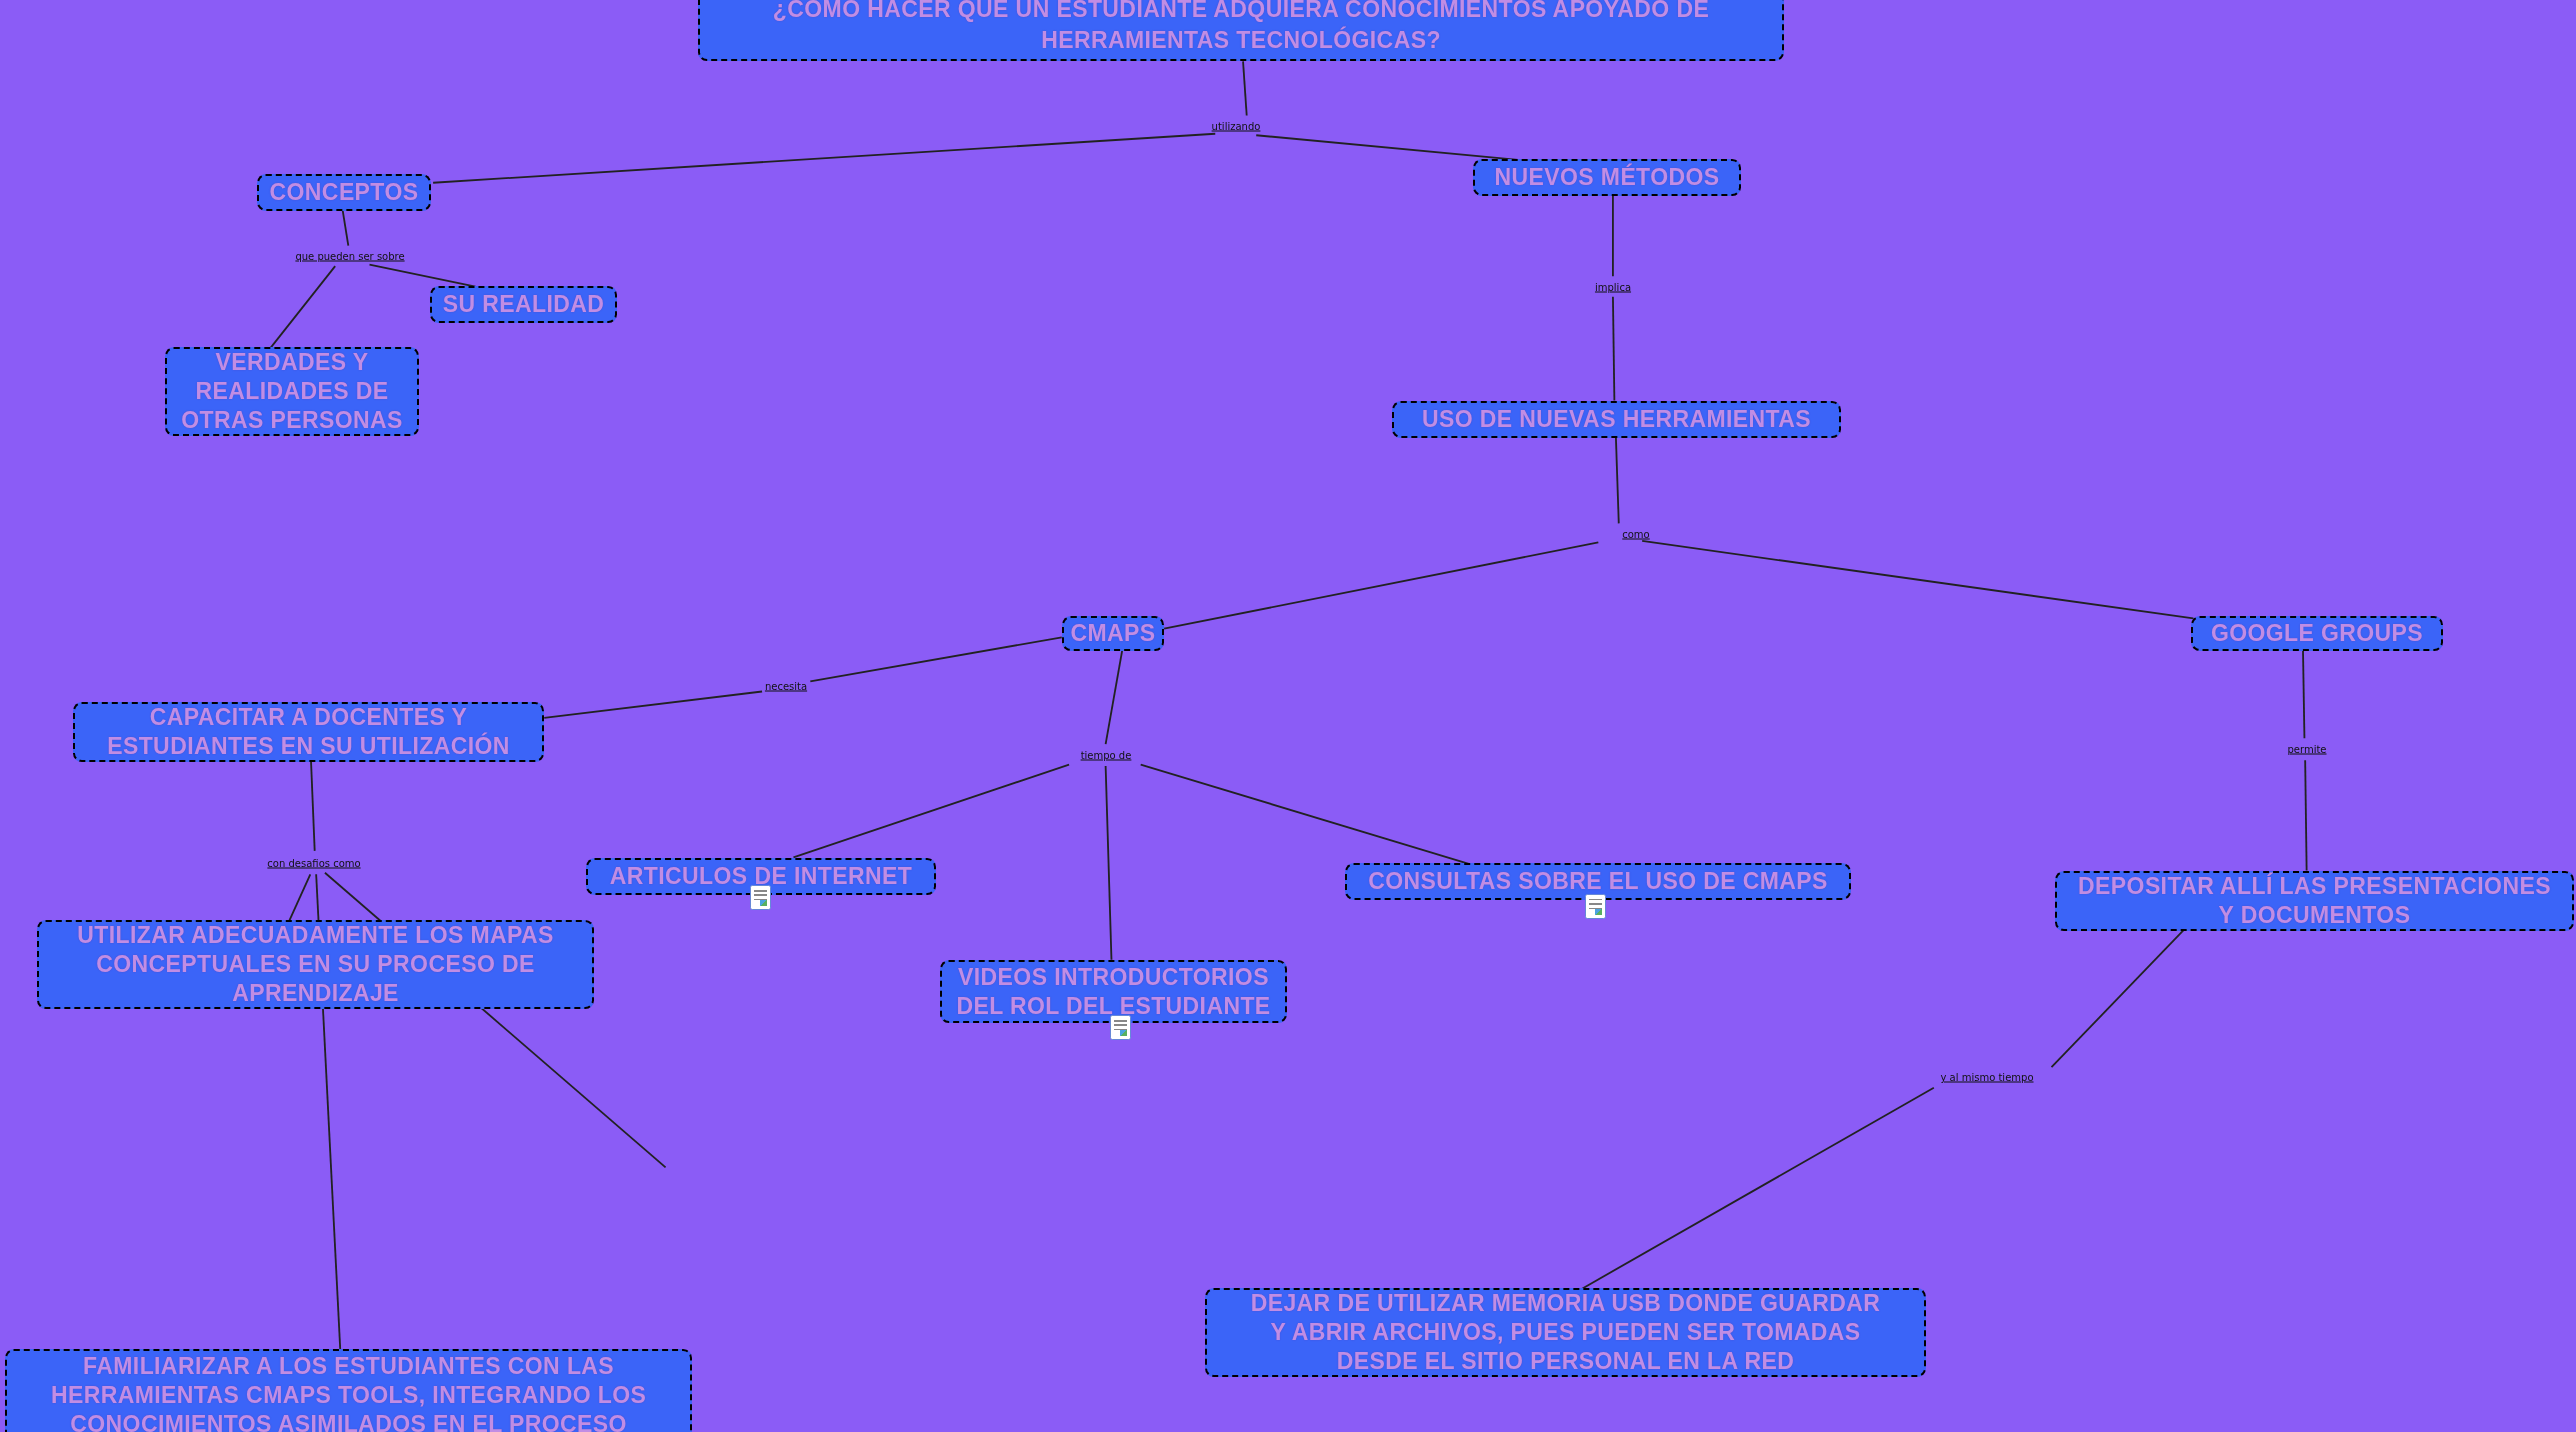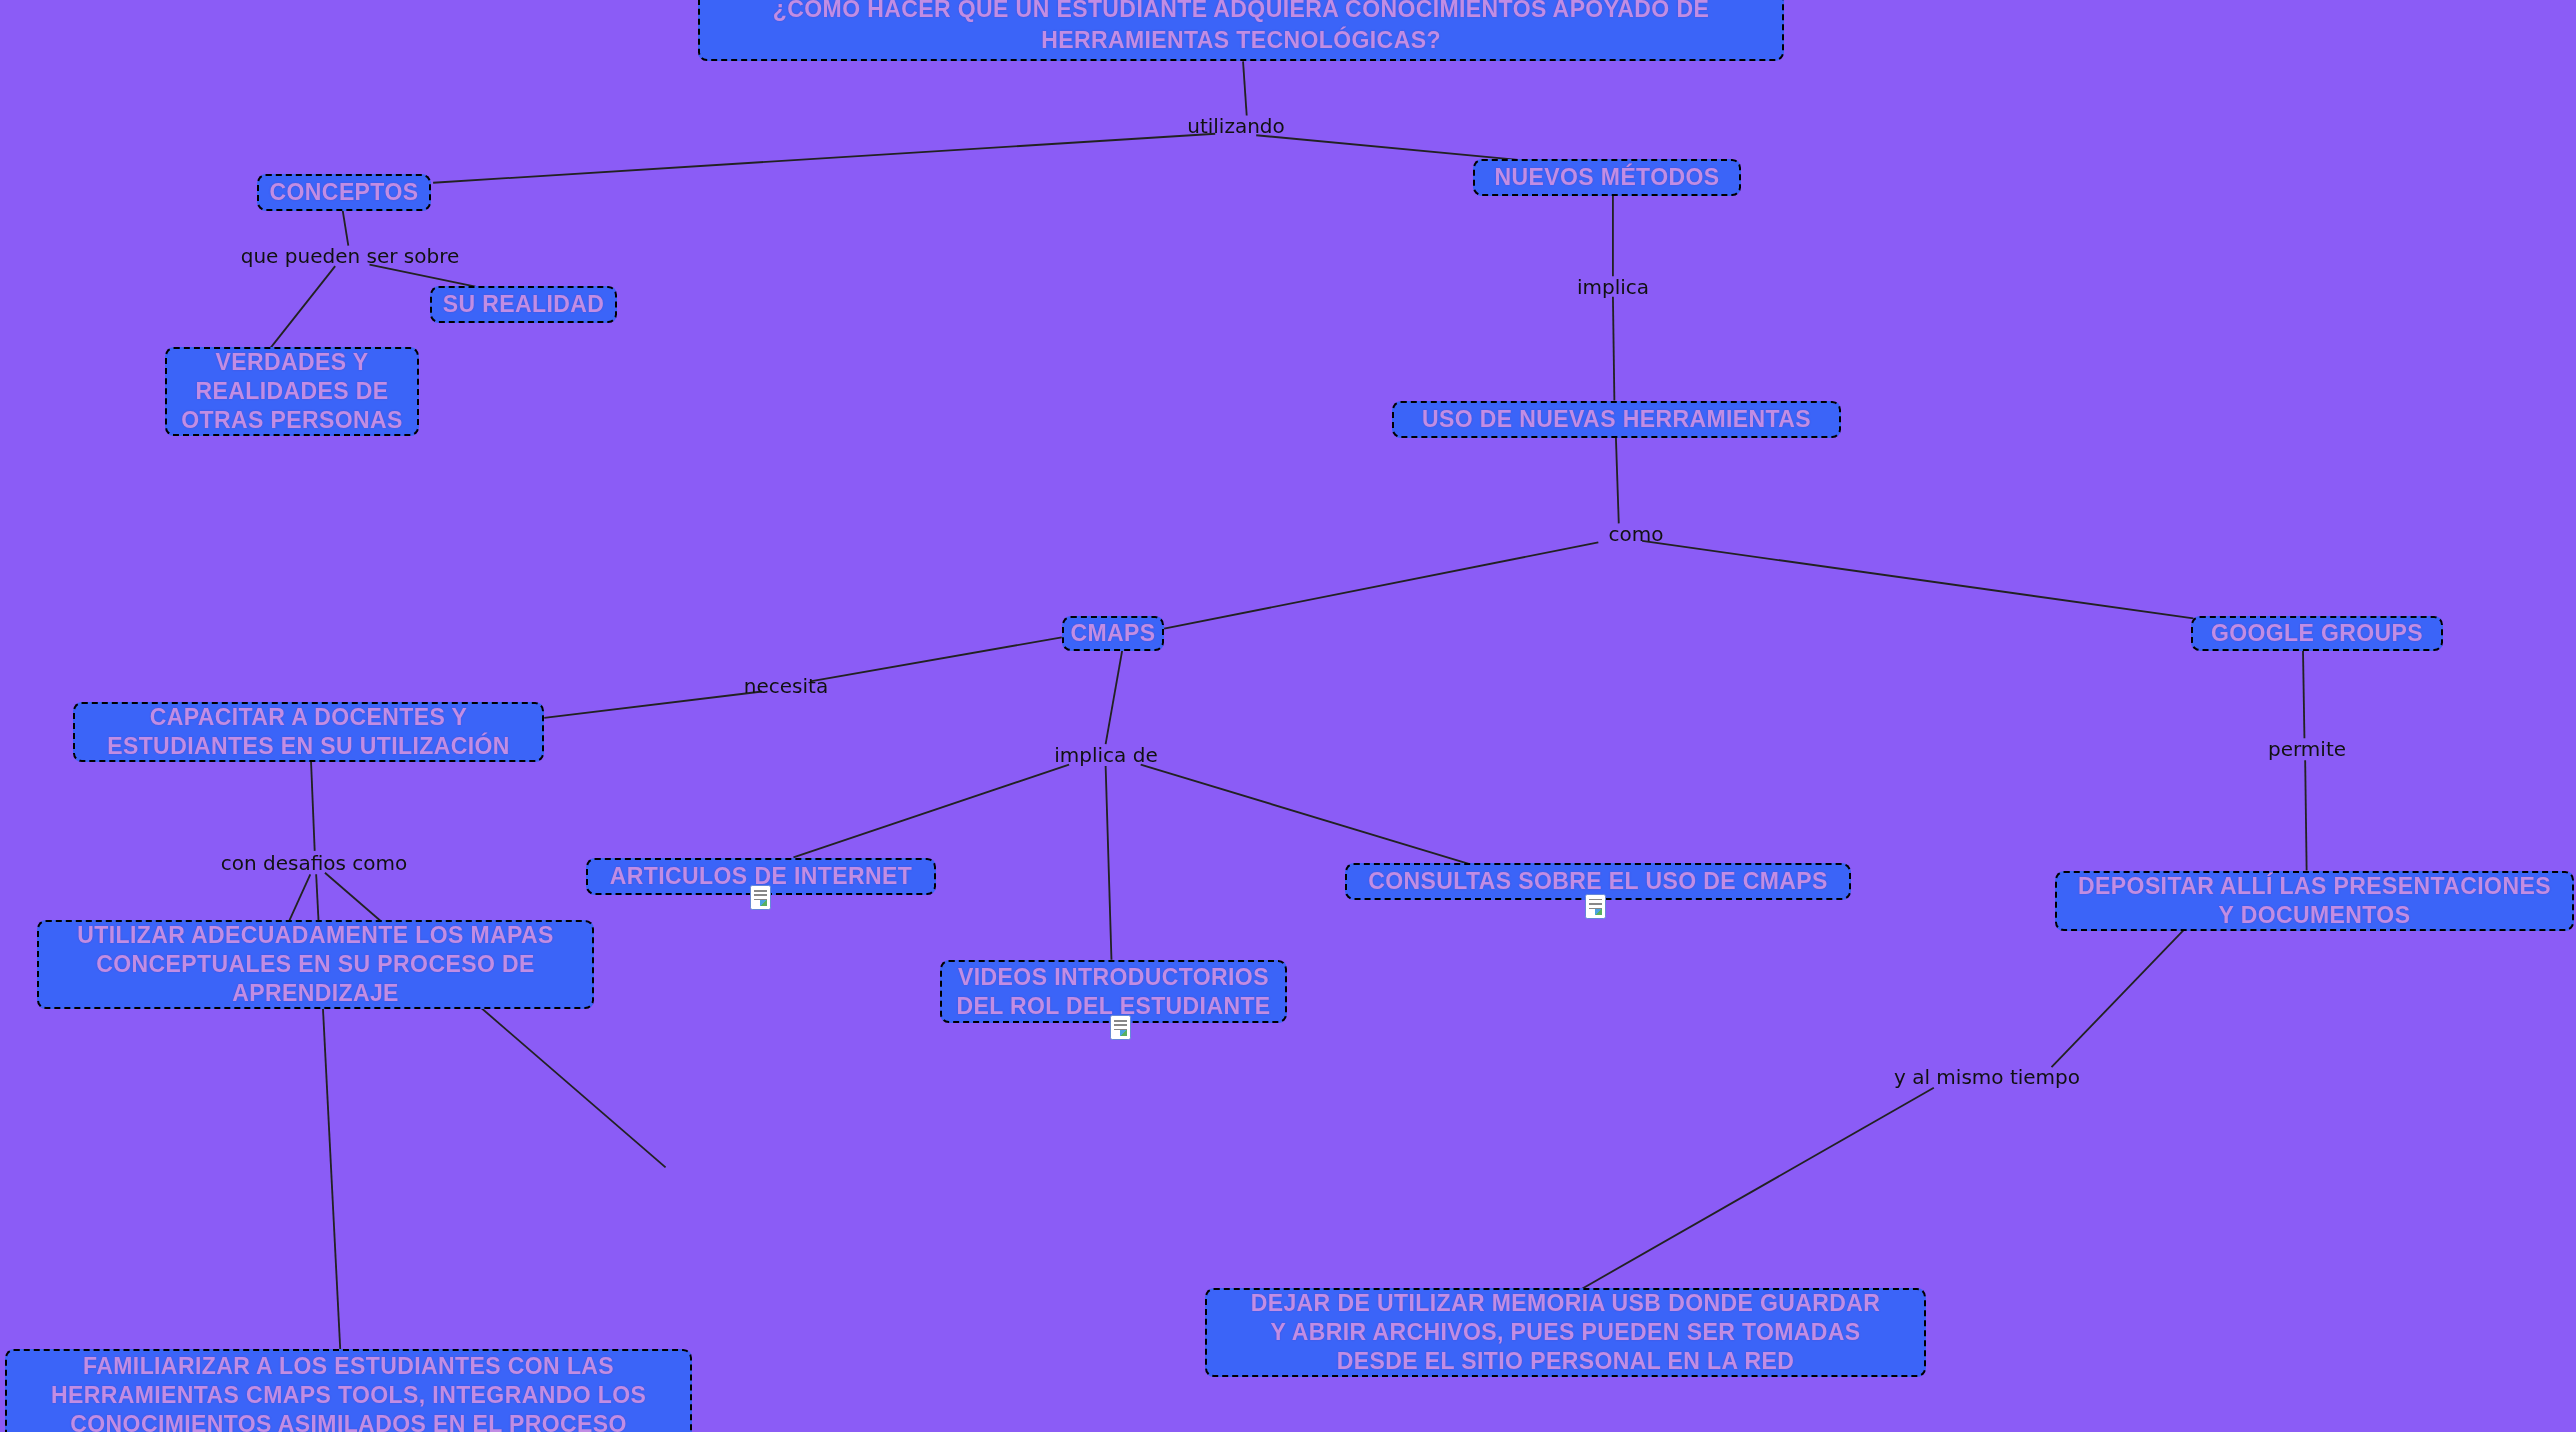--- a/index.html
+++ b/index.html
@@ -30,23 +30,24 @@
     justify-content:center;
     padding:1.5px 7.3px;
     text-shadow:0 0 1.5px rgba(95,45,150,0.45);
     cursor:default;
   }
   .edge-label{
     position:absolute;
     z-index:2;
     transform:translate(-50%,-50%);
     font-family:"DejaVu Sans",sans-serif;
-    font-size:20px;
+    font-size:10px;
     color:#111;
     white-space:nowrap;
+    text-decoration:underline;
   }
   .res-icon{
     position:absolute;
     z-index:4;
     width:20.5px;height:25px;
     background:#fff;
     border:1.5px solid #6688d8;
     border-radius:2.2px;
     box-sizing:border-box;
   }
@@ -144,21 +145,21 @@
   <div class="edge-label" style="left:1236px;top:126px;">utilizando</div>
 
   <div class="edge-label" style="left:350px;top:256px;">que pueden ser sobre</div>
 
   <div class="edge-label" style="left:1613px;top:287px;">implica</div>
 
   <div class="edge-label" style="left:1619px;top:534px;margin-left:17px;">como</div>
 
   <div class="edge-label" style="left:786px;top:686px;">necesita</div>
 
-  <div class="edge-label" style="left:1106px;top:755px;">implica de</div>
+  <div class="edge-label" style="left:1106px;top:755px;">tiempo de</div>
 
   <div class="edge-label" style="left:2307px;top:749px;">permite</div>
 
   <div class="edge-label" style="left:314px;top:863px;">con desafios como</div>
 
   <div class="edge-label" style="left:1987px;top:1077px;">y al mismo tiempo</div>
 
   <div class="res-icon" style="left:750px;top:885px;"></div>
   <div class="res-icon" style="left:1585px;top:894px;"></div>
   <div class="res-icon" style="left:1110px;top:1015px;"></div>

